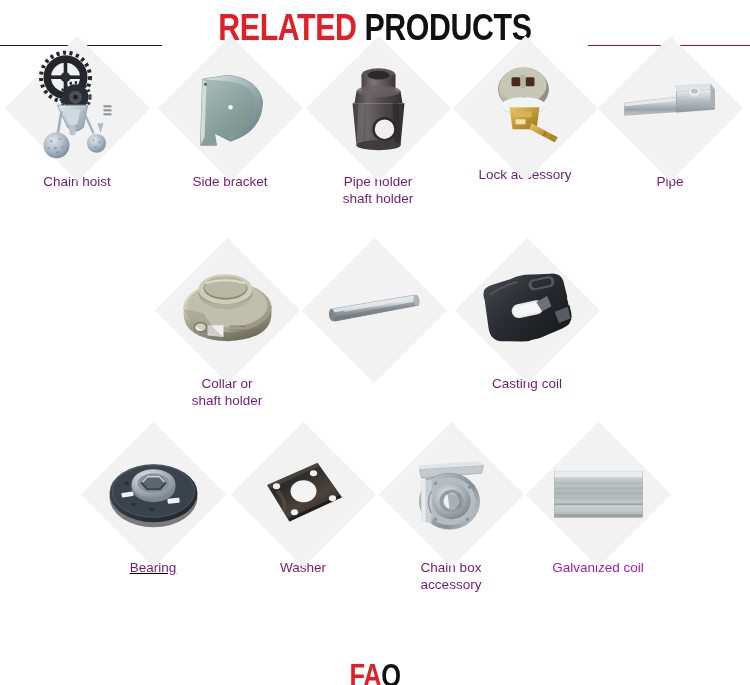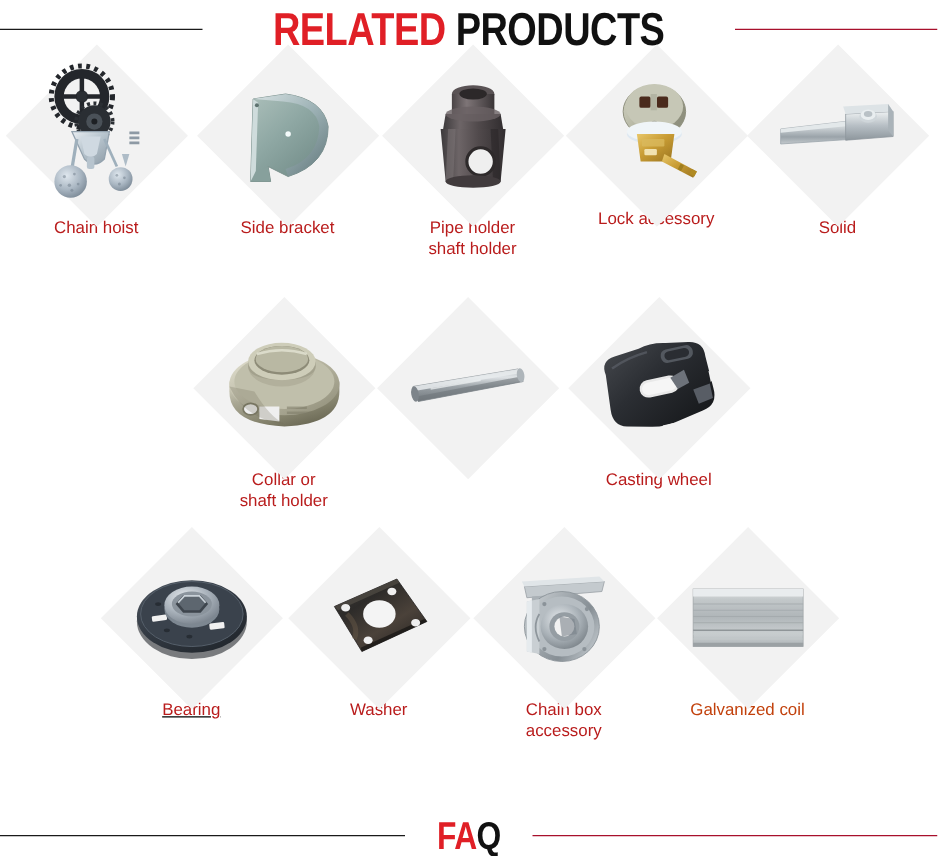--- a/index.html
+++ b/index.html
@@ -16,21 +16,21 @@
     -webkit-font-smoothing: antialiased;
   }
 
   
   .section-head {
     position: absolute;
     left: 0;
     width: 750px;
     height: 46px;
     display: flex;
-    align-items: center;
+    align-items: flex-end;
     justify-content: center;
   }
   .rule {
     flex: 1 1 auto;
     height: 0;
     border-top: 1px solid #1a1a1a;
     min-width: 40px;
   }
   .rule.red {
     border-top-color: #a8102c;
@@ -89,25 +89,25 @@
     align-items: center;
     justify-content: center;
     overflow: visible;
   }
   .diamond .photo svg { display: block; overflow: visible; }
 
   .caption {
     margin-top: 13px;
     font-size: 13.5px;
     line-height: 17px;
-    color: #b91c1c;
+    color: #701a75;
     font-family: "Liberation Sans", sans-serif;
     white-space: pre-line;
   }
-  .caption.muted { color: #c2410c; }
+  .caption.muted { color: #a21caf; }
 </style>
 </head>
 <body>
 
 <div class="section-head" id="related-head">
   <div class="rule left"></div>
   <div class="head-title"><span class="t1">RELATED</span><span class="t2"> PRODUCTS</span></div>
   <div class="rule red right"></div>
 </div>
 
@@ -317,21 +317,21 @@
           <path d="M66 42 L104 40 L104 60 L66 63 Z" fill="url(#gAlu2)" stroke="#8d969c" stroke-width="0.6"></path>
           <path d="M66 42 L104 40 L100 34 L64 36 Z" fill="#dde3e6"></path>
           <path d="M100 34 L104 40 L104 60 L100 55 Z" fill="#aab3b9"></path>
 
           <ellipse cx="84" cy="44" rx="7" ry="5" fill="#cfd6da"></ellipse>
           <ellipse cx="84" cy="42.5" rx="6" ry="4.2" fill="#e9eef0"></ellipse>
           <ellipse cx="84" cy="42" rx="3.4" ry="2.4" fill="#b9c1c6"></ellipse>
         </svg>
       </div>
     </div>
-    <div class="caption">Solid</div>
+    <div class="caption">Pipe</div>
   </div>
 
 </div>
 
 <div class="row" id="row-2" style="top:259px;">
 
   <div class="cell" style="left:152px;top:0;">
     <div class="diamond">
       <div class="photo">
         <svg width="120" height="120" viewBox="0 0 120 120">
@@ -426,21 +426,21 @@
 
             <rect x="6" y="-28" width="26" height="11" rx="5" fill="#53585f"></rect>
             <rect x="9" y="-26" width="20" height="7" rx="3.5" fill="#2a2d32"></rect>
 
             <path d="M26 8 L40 6 L40 18 L28 20 Z" fill="#585d65"></path>
             <path d="M-34 -22 Q-20 -28 -4 -29" stroke="#5b6068" stroke-width="2" fill="none" opacity="0.7"></path>
           </g>
         </svg>
       </div>
     </div>
-    <div class="caption">Casting wheel</div>
+    <div class="caption">Casting coil</div>
   </div>
 
 </div>
 
 <div class="row" id="row-3" style="top:443px;">
 
   <div class="cell" style="left:78px;top:0;text-decoration:underline;">
     <div class="diamond">
       <div class="photo">
         <svg width="120" height="120" viewBox="0 0 120 120">

